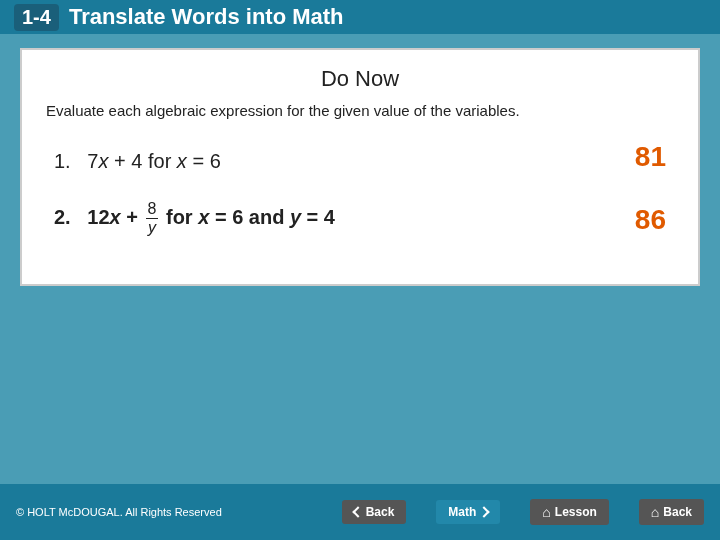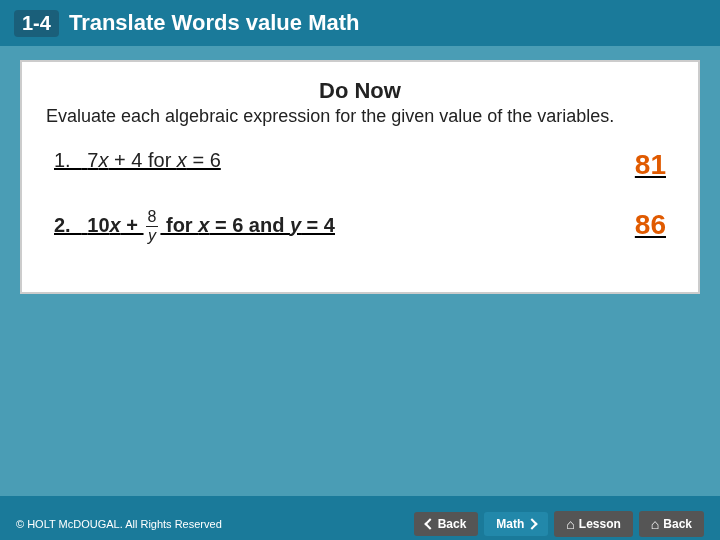--- a/index.html
+++ b/index.html
@@ -10,21 +10,21 @@
       font-family: Arial, sans-serif;
       background: #4a9db5;
     }
 
     
     .header {
       background: #1a7a9a;
       display: flex;
       align-items: center;
       padding: 6px 14px;
-      height: 46px;
+      height: 34px;
     }
     .header-badge {
       background: #1a5f7a;
       color: white;
       font-size: 20px;
       font-weight: bold;
       padding: 2px 8px;
       border-radius: 4px;
       margin-right: 10px;
     }
@@ -48,37 +48,37 @@
     .card {
       background: white;
       border: 2px solid #ccc;
       width: 680px;
       padding: 16px 24px 20px 24px;
       margin-top: 4px;
     }
     .card-title {
       text-align: center;
       font-size: 22px;
-      font-weight: bold;
+      font-weight: normal;
       color: #222;
+      margin-bottom: 8px;
     }
     .card-subtitle {
-      font-size: 18px;
+      font-size: 15px;
       color: #222;
       margin-bottom: 20px;
       line-height: 1.4;
     }
 
     .problem-row {
       display: flex;
-      align-items: flex-start;
+      align-items: flex-end;
       justify-content: space-between;
       margin-bottom: 28px;
       padding: 0 8px;
-      text-decoration: underline;
     }
     .problem-text {
       font-size: 20px;
       color: #222;
     }
     .problem-text .bold {
       font-weight: bold;
     }
     .problem-text .italic {
       font-style: italic;
@@ -130,20 +130,21 @@
       color: white;
       font-size: 12px;
       font-weight: bold;
       padding: 5px 12px;
       border: none;
       border-radius: 3px;
       cursor: pointer;
       display: flex;
       align-items: center;
       gap: 4px;
+      margin-left: 24px;
     }
     .nav-btn.active-btn {
       background: #2288aa;
     }
     .nav-btn .arrow-left {
       border: solid white;
       border-width: 0 2px 2px 0;
       display: inline-block;
       padding: 3px;
       transform: rotate(135deg);
@@ -157,41 +158,41 @@
     }
     .nav-btn .home-icon {
       font-size: 14px;
     }
   </style>
 </head>
 <body>
 
 <div class="header">
   <span class="header-badge">1-4</span>
-  <span class="header-title">Translate Words value Math</span>
+  <span class="header-title">Translate Words into Math</span>
 </div>
 
 <div class="main-content">
   <div class="card">
     <div class="card-title">Do Now</div>
     <div class="card-subtitle">Evaluate each algebraic expression for the given value of the variables.</div>
 
     <div class="problem-row">
       <div class="problem-text">
         <span>1.&nbsp;&nbsp;</span>
         <span>7<span class="italic">x</span> + 4 for <span class="italic">x</span> = 6</span>
       </div>
       <div class="answer">81</div>
     </div>
 
     <div class="problem-row">
       <div class="problem-text">
         <span class="bold">2.&nbsp;&nbsp;</span>
         <span>
-          <span class="bold">10</span><span class="bold italic">x</span><span class="bold"> + </span><span class="fraction">
+          <span class="bold">12</span><span class="bold italic">x</span><span class="bold"> + </span><span class="fraction">
               <span class="num">8</span>
               <span class="den"><span class="italic">y</span></span>
             </span><span class="bold"> for </span><span class="bold italic">x</span><span class="bold"> = 6 and </span><span class="bold italic">y</span><span class="bold"> = 4</span>
         </span>
       </div>
       <div class="answer">86</div>
     </div>
   </div>
 </div>
 

